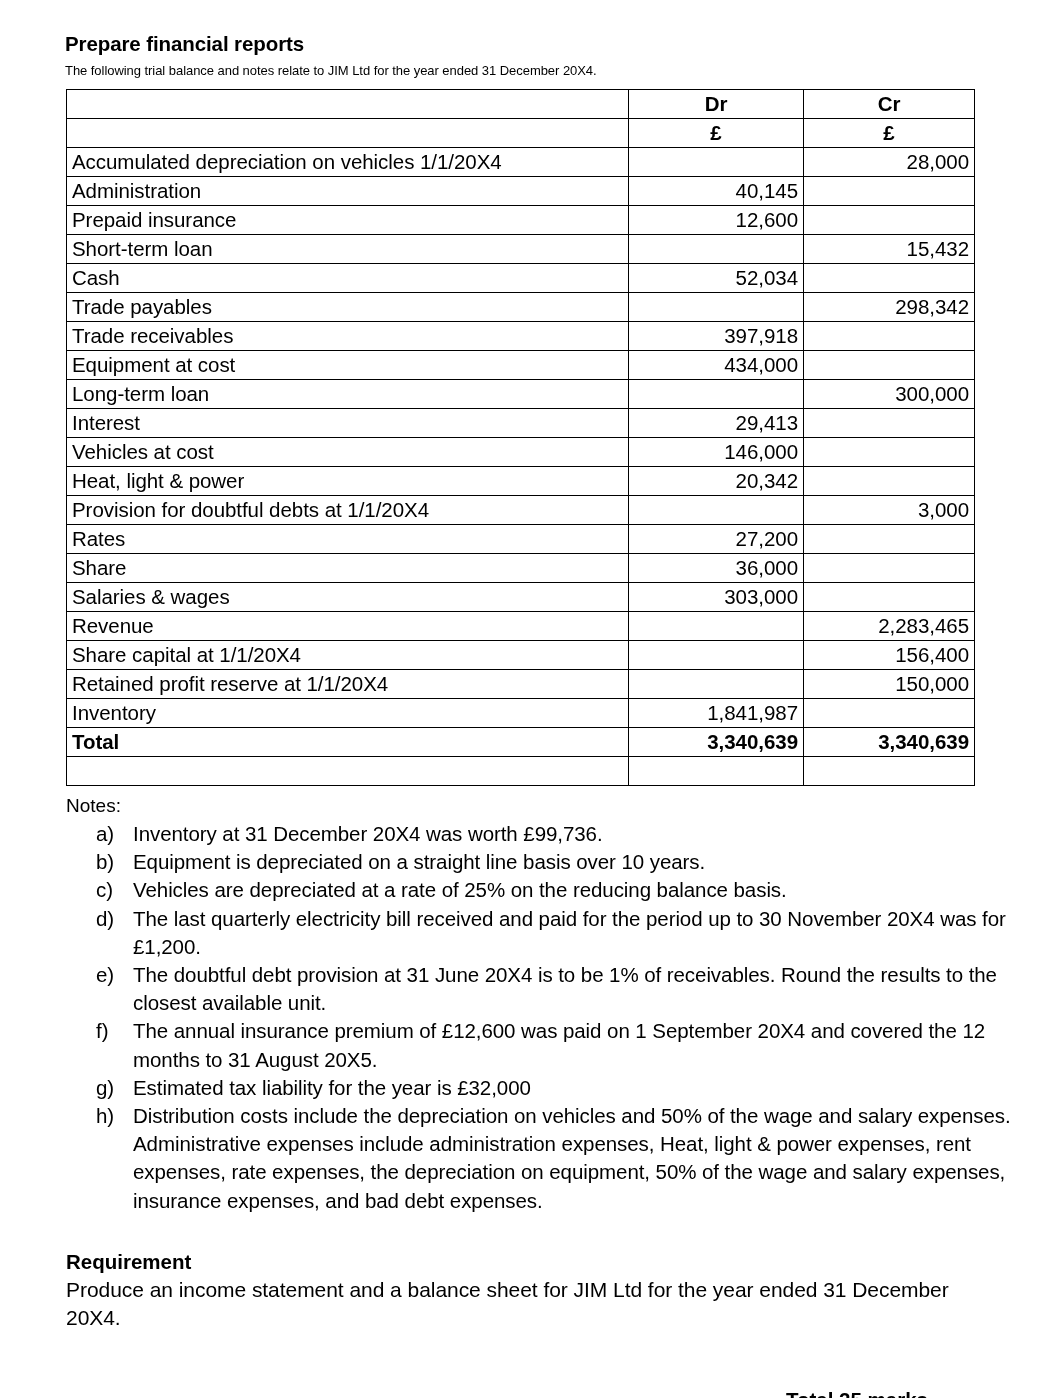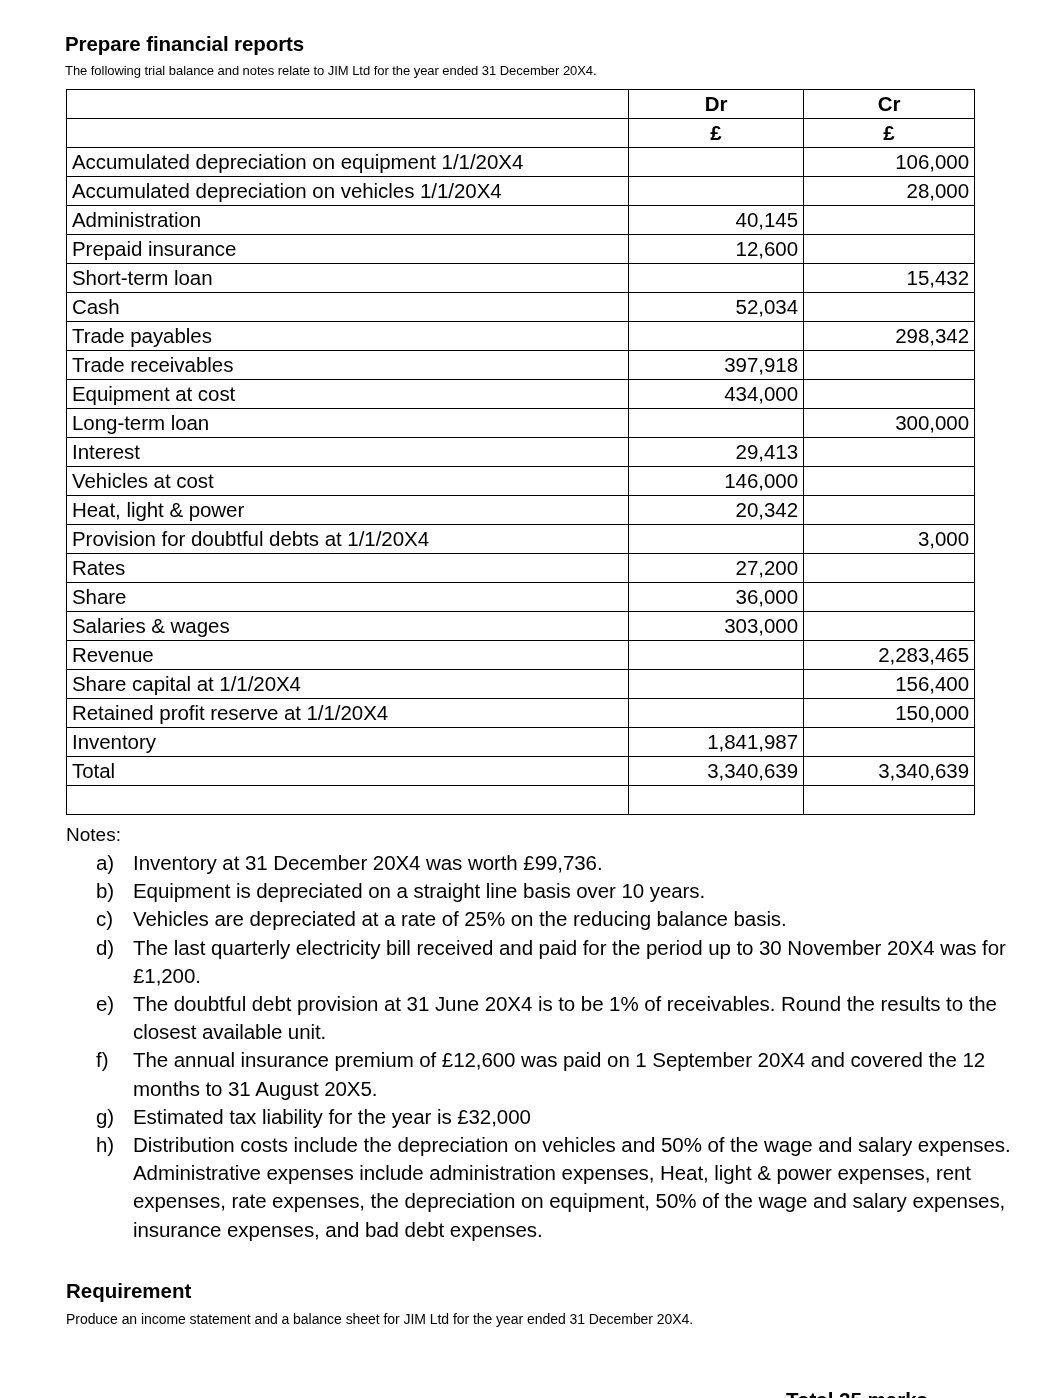--- a/index.html
+++ b/index.html
@@ -61,21 +61,21 @@
     line-height: 27px;
     vertical-align: middle;
     letter-spacing: -0.05px;
     overflow: hidden;
     white-space: nowrap;
   }
 
   td.lbl { text-align: left; }
   td.num { text-align: right; }
   td.ctr { text-align: center; font-weight: bold; }
-  tr.total-row td { font-weight: normal; }
+  tr.total-row td { font-weight: bold; }
   tr.blank-row td { height: 29px; }
 
   
   .notes-head {
     font-size: 19px;
     line-height: 28px;
     margin: 6px 0 0 0;
     padding-left: 1px;
   }
 
@@ -103,21 +103,21 @@
 
   
   .req-head {
     font-size: 20.5px;
     font-weight: bold;
     line-height: 28px;
     margin: 33px 0 0 0;
     padding-left: 1px;
   }
   .req-body {
-    font-size: 14px;
+    font-size: 21px;
     line-height: 28px;
     margin: 0;
     padding-left: 1px;
     width: 905px;
     letter-spacing: -0.05px;
   }
 
   .footer-marks {
     position: absolute;
     left: 57px;
@@ -152,25 +152,20 @@
         <td class="lbl"></td>
         <td class="ctr">Dr</td>
         <td class="ctr">Cr</td>
       </tr>
       <tr>
         <td class="lbl"></td>
         <td class="ctr">£</td>
         <td class="ctr">£</td>
       </tr>
 
-      <tr>
-          <td class="lbl">Accumulated depreciation on equipment 1/1/20X4</td>
-          <td class="num"></td>
-          <td class="num">106,000</td>
-        </tr>
         <tr>
           <td class="lbl">Accumulated depreciation on vehicles 1/1/20X4</td>
           <td class="num"></td>
           <td class="num">28,000</td>
         </tr>
         <tr>
           <td class="lbl">Administration</td>
           <td class="num">40,145</td>
           <td class="num"></td>
         </tr>

